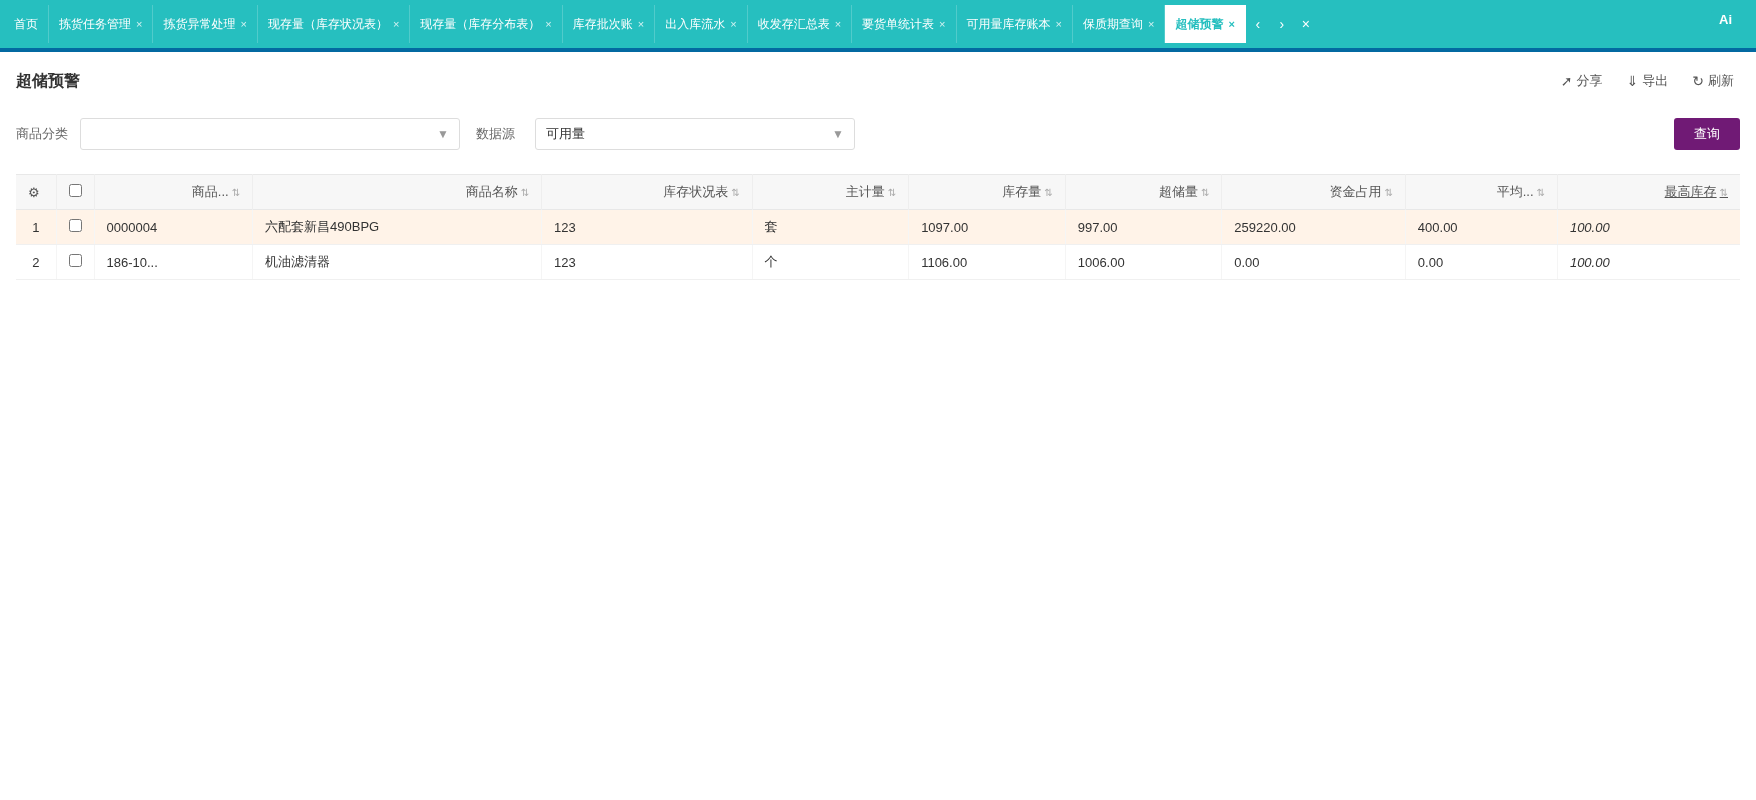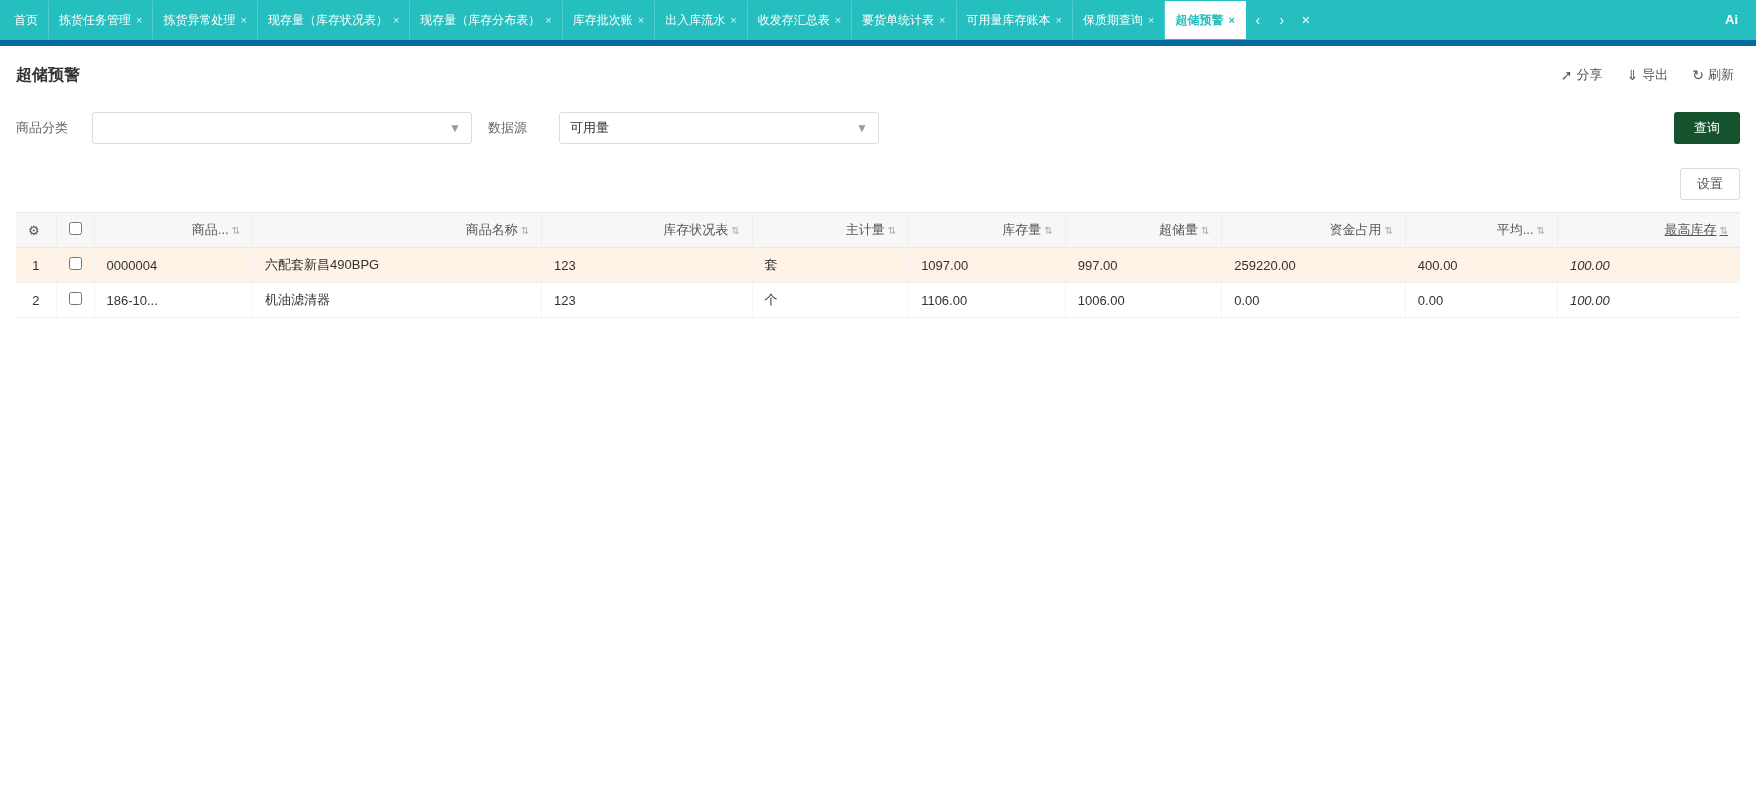--- a/index.html
+++ b/index.html
@@ -3,24 +3,24 @@
   <meta charset="utf-8">
   <style>
     * { box-sizing: border-box; margin: 0; padding: 0; }
     body { font-family: 'Microsoft YaHei', Arial, sans-serif; font-size: 13px; background: #f5f5f5; color: #333; }
 
     
     .top-nav {
       display: flex;
       align-items: center;
       background: #26bfbf;
-      height: 46px;
+      height: 52px;
       padding: 12px 4px;
       overflow: hidden;
-      border-bottom: 6px solid #0369a1;
+      border-bottom: 4px solid #0369a1;
     }
     .nav-tab {
       display: flex;
       align-items: center;
       padding: 0 10px;
       height: 38px;
       color: #fff;
       font-size: 12px;
       white-space: nowrap;
       cursor: pointer;
@@ -88,21 +88,21 @@
     .filter-area {
       display: flex;
       align-items: center;
       gap: 16px;
       margin-bottom: 16px;
       padding: 8px 0;
     }
     .filter-item {
       display: flex;
       align-items: center;
-      gap: 24px;
+      gap: 12px;
     }
     .filter-label {
       color: #666;
       white-space: nowrap;
       font-size: 13px;
     }
     .filter-select {
       display: flex;
       align-items: center;
       justify-content: space-between;
@@ -117,21 +117,21 @@
       color: #333;
     }
     .filter-select-narrow {
       width: 320px;
       margin-left: 8px;
     }
     .filter-select .chevron { color: #999; font-size: 12px; }
     .filter-value { color: #333; }
 
     .btn-query {
-      background: #14532d;
+      background: #701a75;
       color: #fff;
       border: none;
       border-radius: 3px;
       padding: 0 20px;
       height: 32px;
       cursor: pointer;
       font-size: 13px;
       margin-left: auto;
       font-family: Liberation Serif, serif;
     }
@@ -201,21 +201,21 @@
     }
 
     
     .top-right-area {
       position: fixed;
       top: 0;
       right: 0;
       height: 38px;
       display: flex;
       align-items: center;
-      padding-right: 10px;
+      padding-right: 16px;
       gap: 8px;
       z-index: 100;
     }
     .ai-badge {
       background: #26bfbf;
       color: #fff;
       border-radius: 3px;
       padding: 2px 8px;
       font-size: 13px;
       font-weight: bold;
@@ -308,23 +308,20 @@
     <div class="filter-item">
       <span class="filter-label">数据源</span>
       <div class="filter-select filter-select-narrow">
         <span class="filter-value">可用量</span>
         <span class="chevron">▼</span>
       </div>
     </div>
     <button class="btn-query">查询</button>
   </div>
 
-  <div class="filter-row2">
-    <button class="btn-settings">设置</button>
-  </div>
 
   <table class="data-table">
     <thead>
       <tr>
         <th class="gear-cell">
           <span>⚙</span>
         </th>
         <th class="checkbox-cell">
           <input type="checkbox" style="">
         </th>

